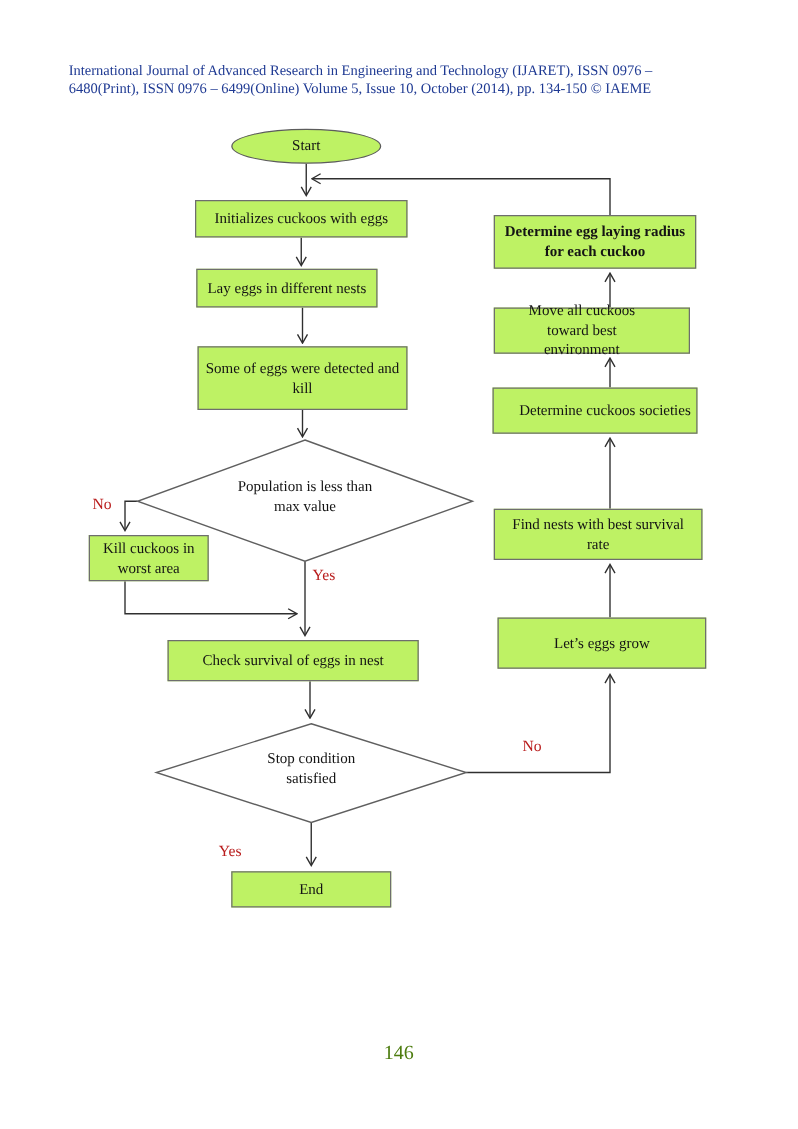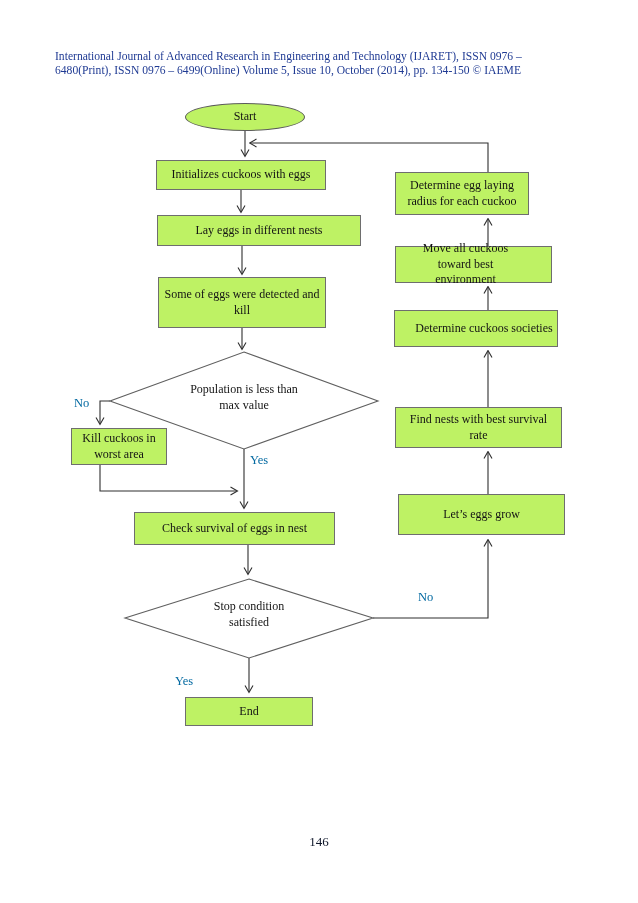--- a/index.html
+++ b/index.html
@@ -52,43 +52,43 @@
     position: absolute;
     text-align: center;
     font-size: 12px;
     line-height: 1.35;
     color: #141414;
   }
   
   .branch {
     position: absolute;
     font-size: 12.5px;
-    color: #0369a1;
+    color: #b91c1c;
   }
 
   svg.arrows { position: absolute; left: 0; top: 0; }
 
   .caption {
     position: absolute;
     left: 0;
     top: 742px;
     width: 100%;
     text-align: center;
     font-size: 12.5px;
     color: #101010;
   }
   .caption .bold { font-weight: bold; }
   .pagenum {
     position: absolute;
     left: 0;
     top: 834px;
     width: 100%;
     text-align: center;
-    font-size: 13px;
-    color: #0f172a;
+    font-size: 16px;
+    color: #4d7c0f;
   }
 </style>
 </head>
 <body>
 
 <div class="page">
 
   <div class="header">
     <div class="hline">International Journal of Advanced Research in Engineering and Technology (IJARET), ISSN 0976 –</div>
     <div class="hline">6480(Print), ISSN 0976 – 6499(Online) Volume 5, Issue 10, October (2014), pp. 134-150 © IAEME</div>
@@ -120,35 +120,35 @@
     <g fill="#ffffff" stroke="#5f5f5f" stroke-width="1.1">
       <polygon points="244,352 378,401 244,449 110,401"></polygon>
       <polygon points="249,579 373,618 249,658 125,618"></polygon>
     </g>
   </svg>
 
   <div class="fc-box oval" style="left:185px; top:103px; width:120px; height:28px;">Start</div>
 
   <div class="fc-box" style="left:156px; top:160px; width:170px; height:30px;">Initializes cuckoos with eggs</div>
 
-  <div class="fc-box" style="left:157px; top:215px; width:204px; height:31px;">Lay eggs in different nests</div>
+  <div class="fc-box" style="left:157px; top:215px; width:145px; height:31px;">Lay eggs in different nests</div>
 
   <div class="fc-box" style="left:158px; top:277px; width:168px; height:51px;">Some of eggs were detected and kill</div>
 
   <div class="dlabel" style="left:179px; top:381px; width:130px;">Population is less than max value</div>
 
   <div class="fc-box" style="left:71px; top:428px; width:96px; height:37px;">Kill cuckoos in worst area</div>
 
   <div class="fc-box" style="left:134px; top:512px; width:201px; height:33px;">Check survival of eggs in nest</div>
 
   <div class="dlabel" style="left:204px; top:598px; width:90px;">Stop condition satisfied</div>
 
   <div class="fc-box" style="left:185px; top:697px; width:128px; height:29px;">End</div>
 
-  <div class="fc-box" style="left:395px; top:172px; width:134px; height:43px;">Determine egg laying radius for each cuckoo</div>
+  <div class="fc-box" style="left:395px; top:172px; width:162px; height:43px;font-weight:bold;">Determine egg laying radius for each cuckoo</div>
 
   <div class="fc-box pad10" style="left:395px; top:246px; width:157px; height:37px;">Move all cuckoos toward best environment</div>
 
   <div class="fc-box pad20" style="left:394px; top:310px; width:164px; height:37px;">Determine cuckoos societies</div>
 
   <div class="fc-box" style="left:395px; top:407px; width:167px; height:41px;">Find nests with best survival rate</div>
 
   <div class="fc-box" style="left:398px; top:494px; width:167px; height:41px;">Let’s eggs grow</div>
 
   <div class="branch" style="left:74px; top:396px;">No</div>

